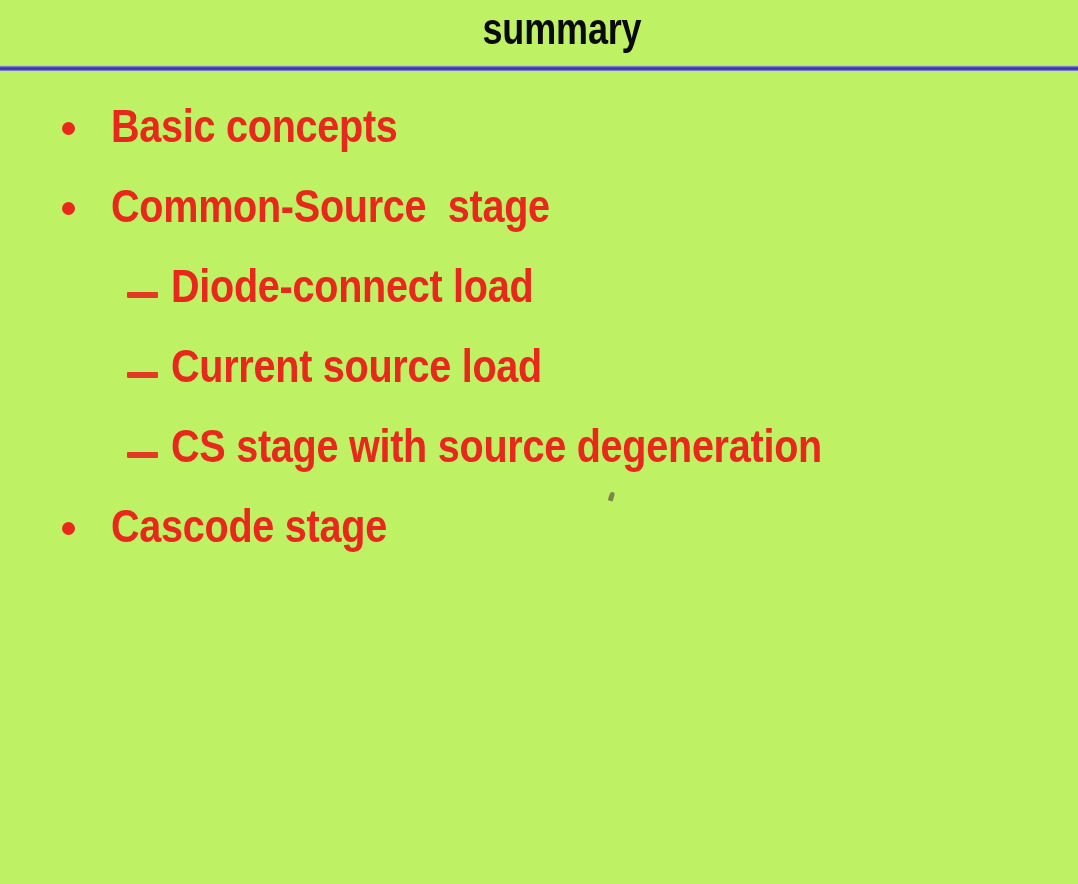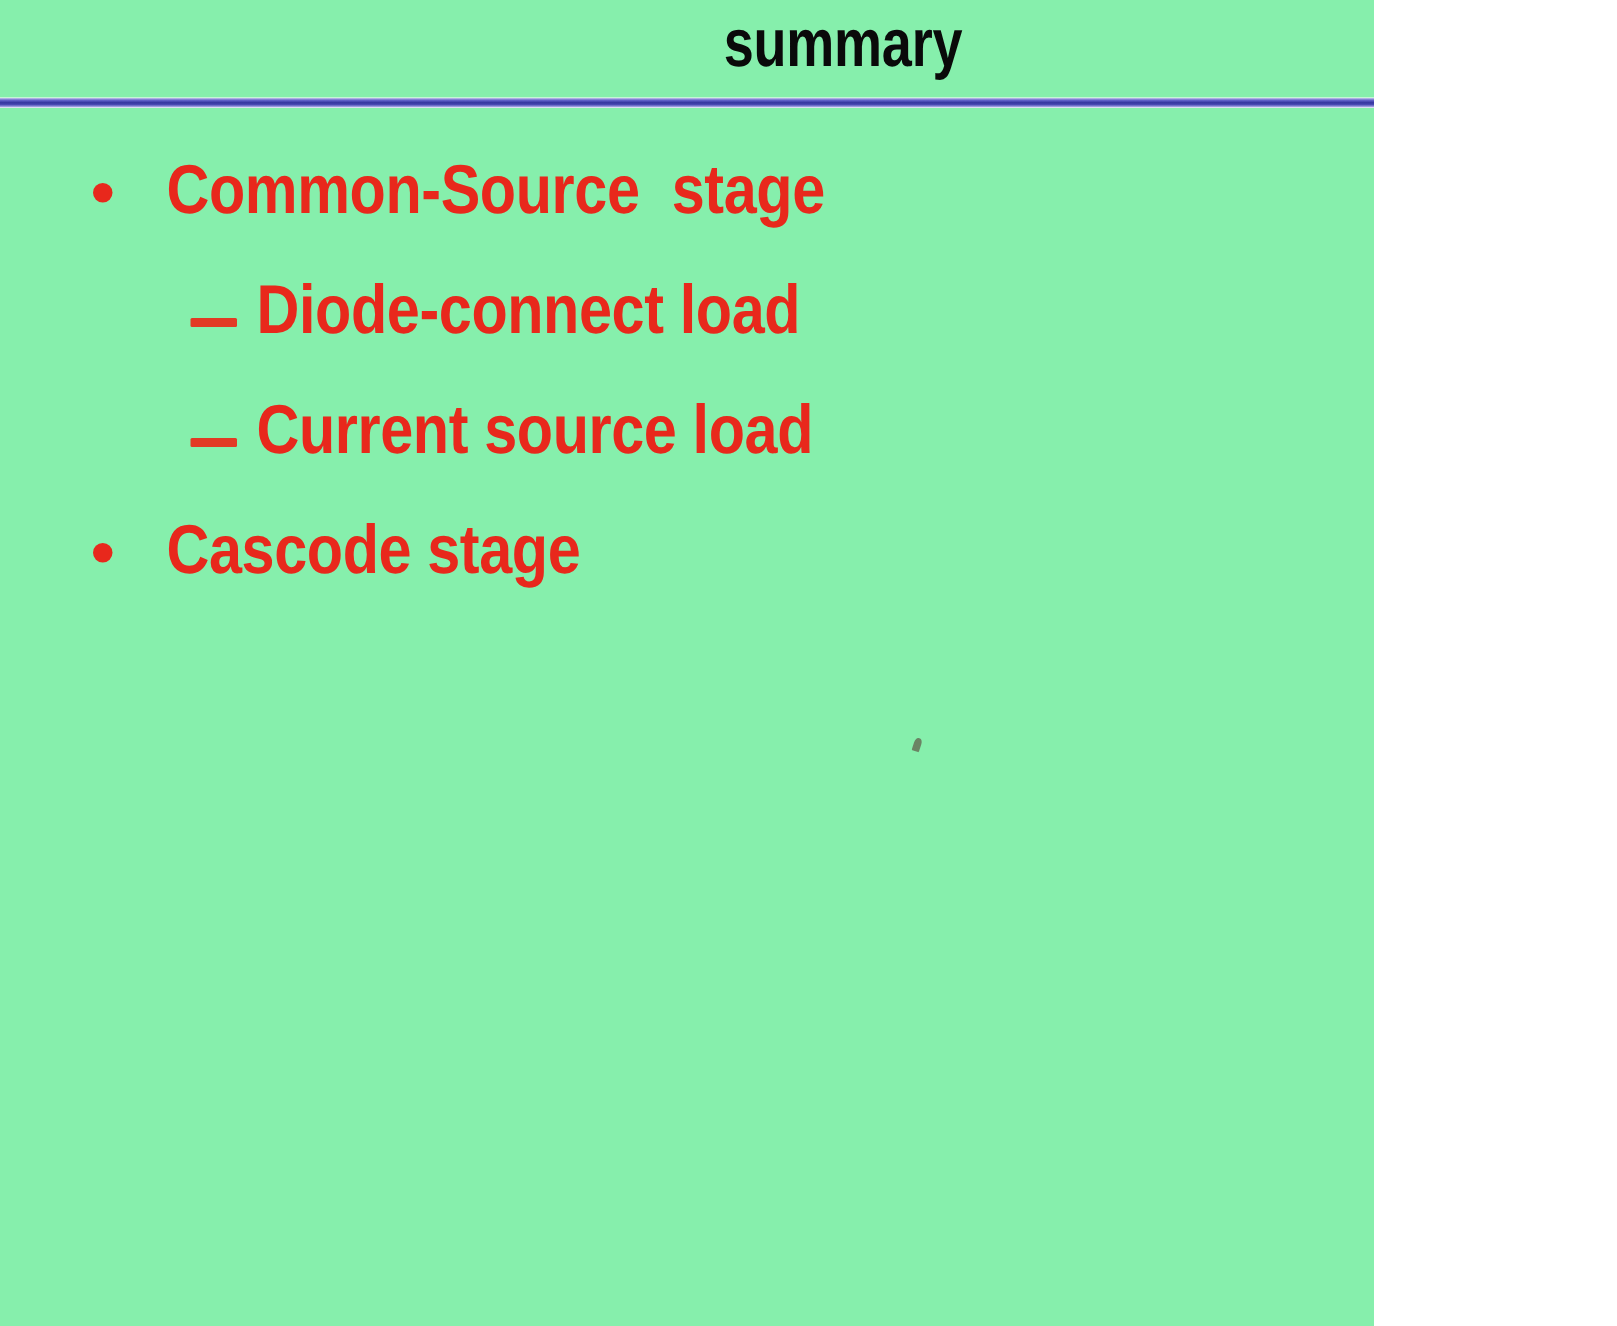--- a/index.html
+++ b/index.html
@@ -9,23 +9,23 @@
     background: #ffffff;
   }
 
   body {
     font-family: "Liberation Sans", sans-serif;
     -webkit-font-smoothing: antialiased;
   }
 
   #slide {
     position: relative;
-    width: 916px;
+    width: 1078px;
     height: 884px;
-    background: #86efac;
+    background: #bef264;
     overflow: hidden;
   }
 
   
   .slide-title {
     position: absolute;
     left: 0;
     top: 1px;
     width: 1078px;
     height: 58px;
@@ -143,38 +143,46 @@
 <body>
 
 <div id="slide">
 
   <div class="slide-title">summary</div>
 
   <div class="title-rule"></div>
 
   <div class="bullet-list">
 
+    <div class="bullet-row lvl1">
+      <span class="marker"></span>
+      <span class="bullet-text">Basic concepts</span>
+    </div>
 
     <div class="bullet-row lvl1">
       <span class="marker"></span>
       <span class="bullet-text">Common-Source  stage</span>
     </div>
 
 
     <div class="bullet-row lvl2">
       <span class="marker"></span>
       <span class="bullet-text">Diode-connect load</span>
     </div>
 
     <div class="bullet-row lvl2">
       <span class="marker"></span>
       <span class="bullet-text">Current source load</span>
     </div>
 
 
+    <div class="bullet-row lvl2">
+      <span class="marker"></span>
+      <span class="bullet-text">CS stage with source degeneration</span>
+    </div>
 
 
 
     <div class="bullet-row lvl1">
       <span class="marker"></span>
       <span class="bullet-text">Cascode stage</span>
     </div>
 
   </div>
 

